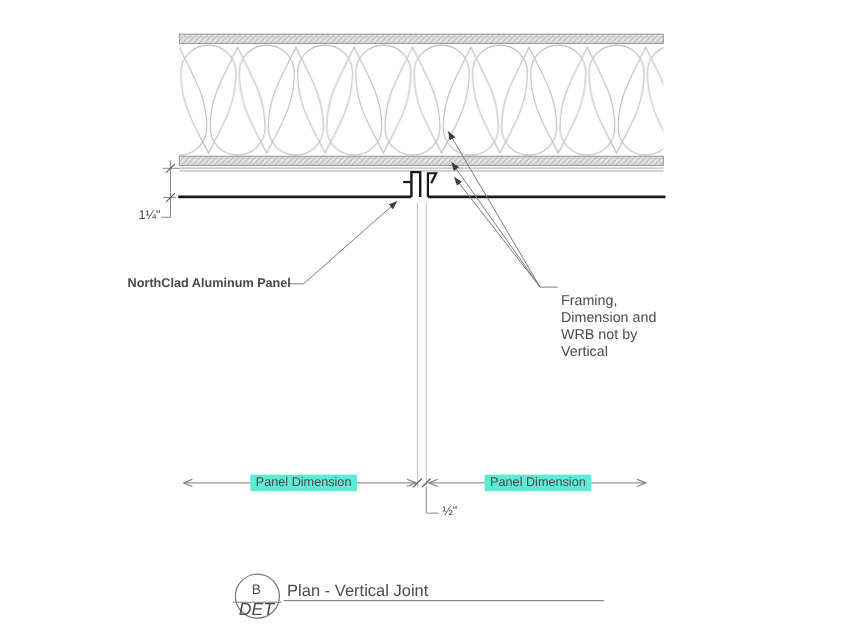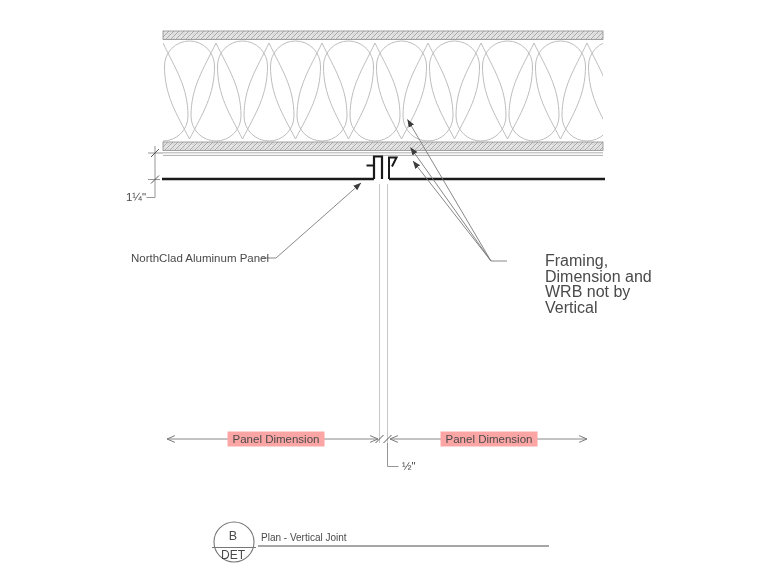--- a/index.html
+++ b/index.html
@@ -8,28 +8,28 @@
     font-family:"Liberation Sans", sans-serif;overflow:hidden;
   }
   .stage svg{position:absolute;left:0;top:0;}
   .lbl{
     position:absolute;color:var(--text,#4a4a4a);font-size:11.5px;line-height:15px;
     white-space:nowrap;
   }
   .lbl.center{transform:translate(-50%,-50%);}
   .lbl.vcenter{transform:translateY(-50%);}
   .lbl.rightal{transform:translate(-100%,-50%);}
-  .dimtext{background:#fca5a5;padding:0 5px;}
+  .dimtext{background:#5eead4;padding:0 5px;}
   .framing-note{
-    position:absolute;left:510px;top:253px;color:var(--text,#4a4a4a);
-    font-size:16px;line-height:15.5px;white-space:nowrap;margin-left:35px;
+    position:absolute;left:510px;top:265px;color:var(--text,#4a4a4a);
+    font-size:13px;line-height:15.5px;white-space:nowrap;
   }
   .bubble-letter{position:absolute;color:var(--text,#4a4a4a);font-size:12.5px;transform:translate(-50%,-50%);}
-  .bubble-sheet{position:absolute;color:var(--text,#4a4a4a);font-size:12px;transform:translate(-50%,-50%);}
-  .detail-title{position:absolute;color:var(--text,#4a4a4a);font-size:10px;transform:translateY(-50%);}
+  .bubble-sheet{position:absolute;color:var(--text,#4a4a4a);font-size:16px;transform:translate(-50%,-50%);font-style:italic;}
+  .detail-title{position:absolute;color:var(--text,#4a4a4a);font-size:15px;transform:translateY(-50%);}
 </style>
 </head>
 <body>
 
 <div class="stage">
 
   <svg width="768" height="568" viewBox="0 0 768 568">
     <defs>
       <pattern id="hatch" width="5" height="5" patternUnits="userSpaceOnUse">
         <rect width="5" height="5" fill="#e4e4e4"></rect>
@@ -117,21 +117,21 @@
 
     <g>
       <circle cx="234" cy="542" r="20" fill="none" stroke="#777777" stroke-width="1.1"></circle>
       <line x1="212" y1="547.5" x2="256" y2="547.5" stroke="#777777" stroke-width="1"></line>
     </g>
     <line x1="258" y1="546" x2="549" y2="546" stroke="#888888" stroke-width="1.3"></line>
   </svg>
 
   <span class="lbl rightal" style="left:146px;top:197px;">1¼"</span>
 
-  <span class="lbl" style="left:131px;top:251px;">NorthClad Aluminum Panel</span>
+  <span class="lbl" style="left:116px;top:251px;font-weight:bold;">NorthClad Aluminum Panel</span>
 
   <div class="framing-note">
     <div>Framing,</div>
     <div>Dimension and</div>
     <div>WRB not by</div>
     <div>Vertical</div>
   </div>
 
   <span class="lbl center dimtext" style="left:276px;top:439px;">Panel Dimension</span>
 

